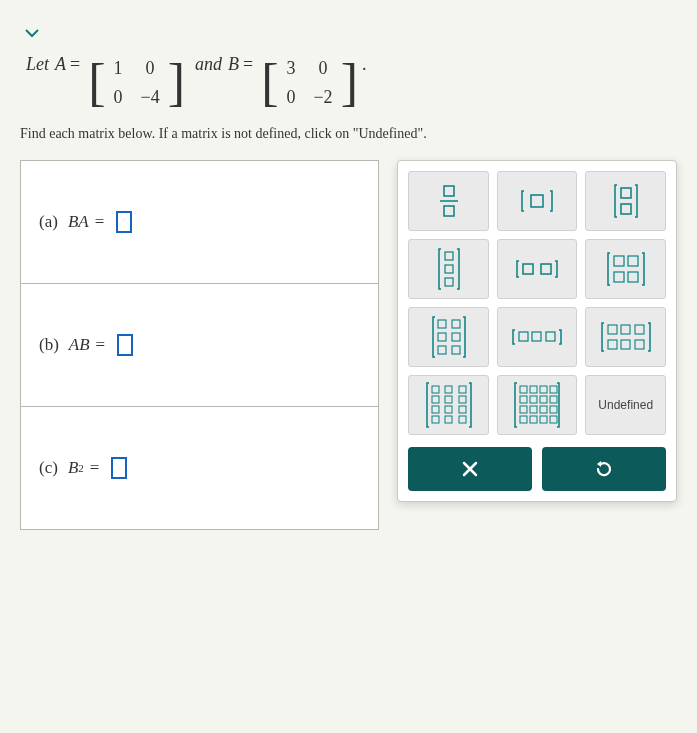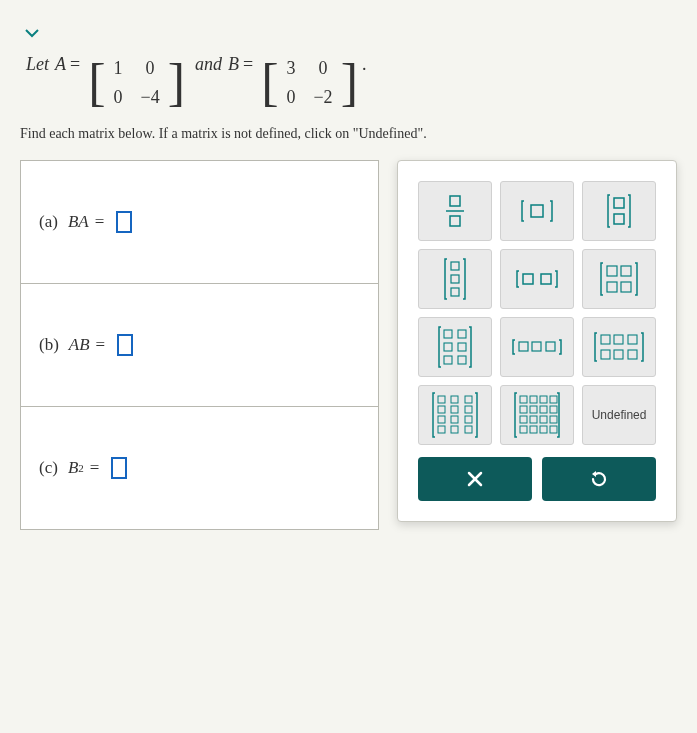--- a/index.html
+++ b/index.html
@@ -75,21 +75,21 @@
       width: 16px;
       height: 22px;
       border: 2px solid #1565c0;
       margin-left: 6px;
     }
     .palette {
       background: #fff;
       border: 1px solid #c8c8c0;
       border-radius: 4px;
       box-shadow: 0 3px 10px rgba(0,0,0,0.15);
-      padding: 20px;
+      padding: 10px;
       width: 280px;
     }
     .palette-grid {
       display: grid;
       grid-template-columns: repeat(3, 1fr);
       gap: 8px;
     }
     .pbtn {
       background: #eaeaea;
       border: 1px solid #d0d0d0;

